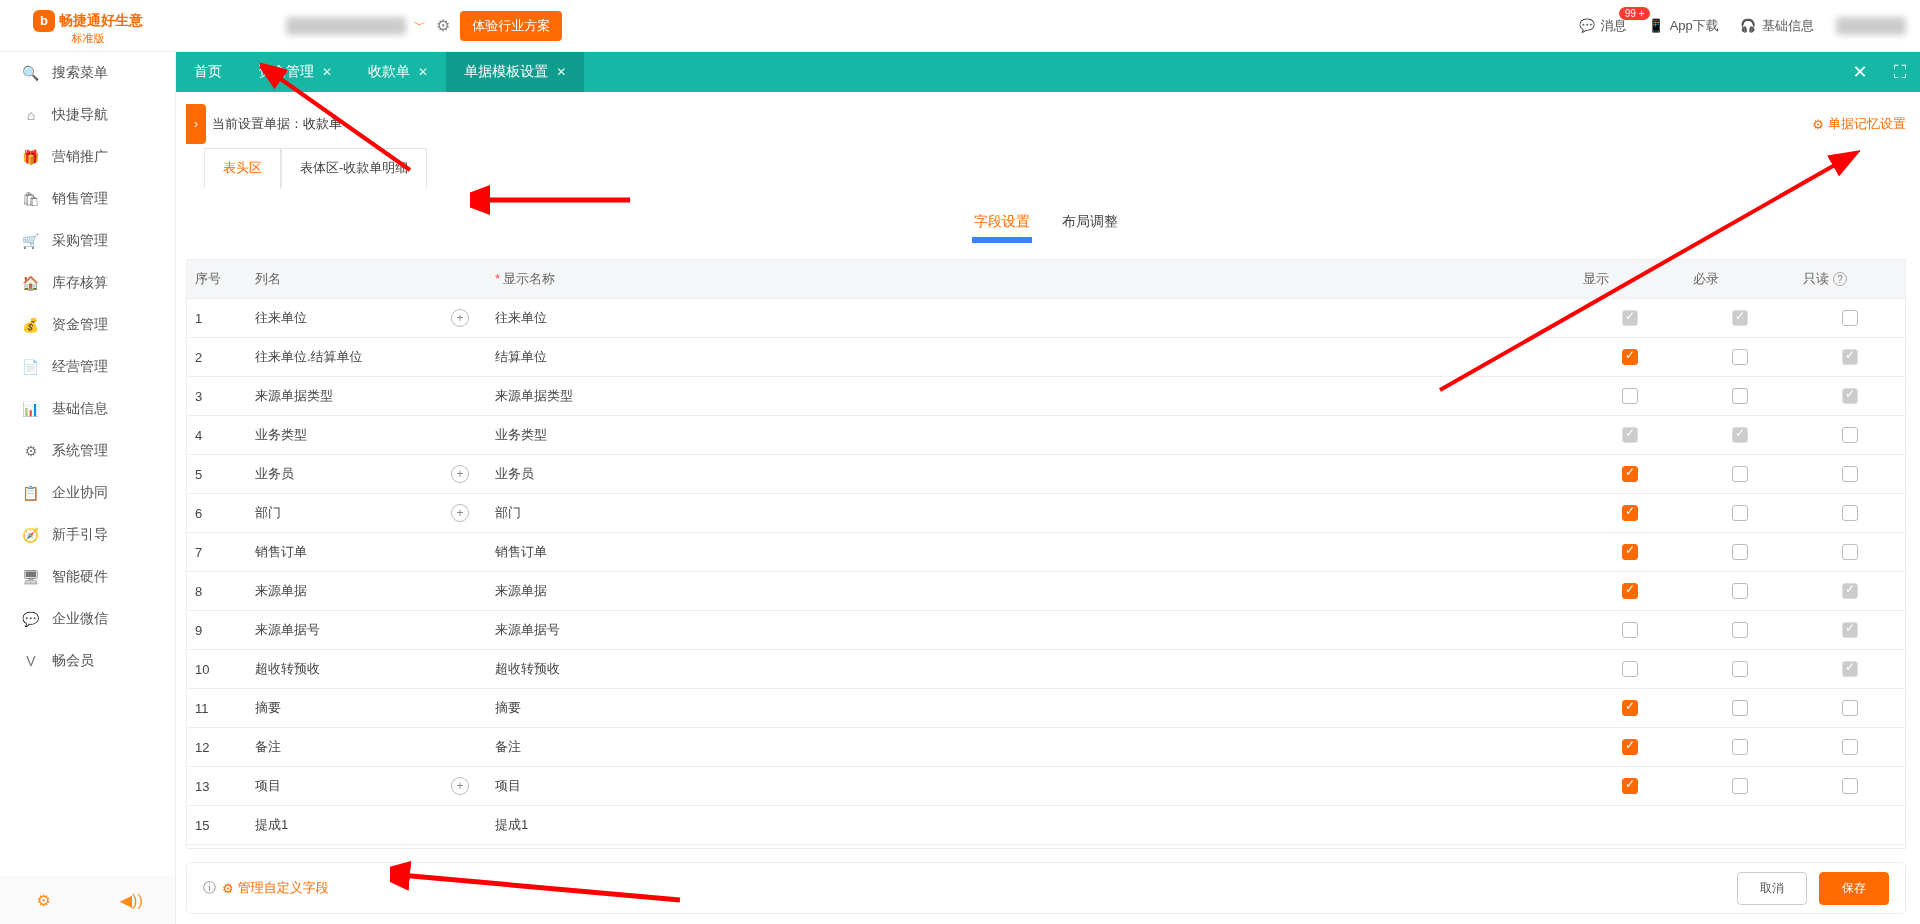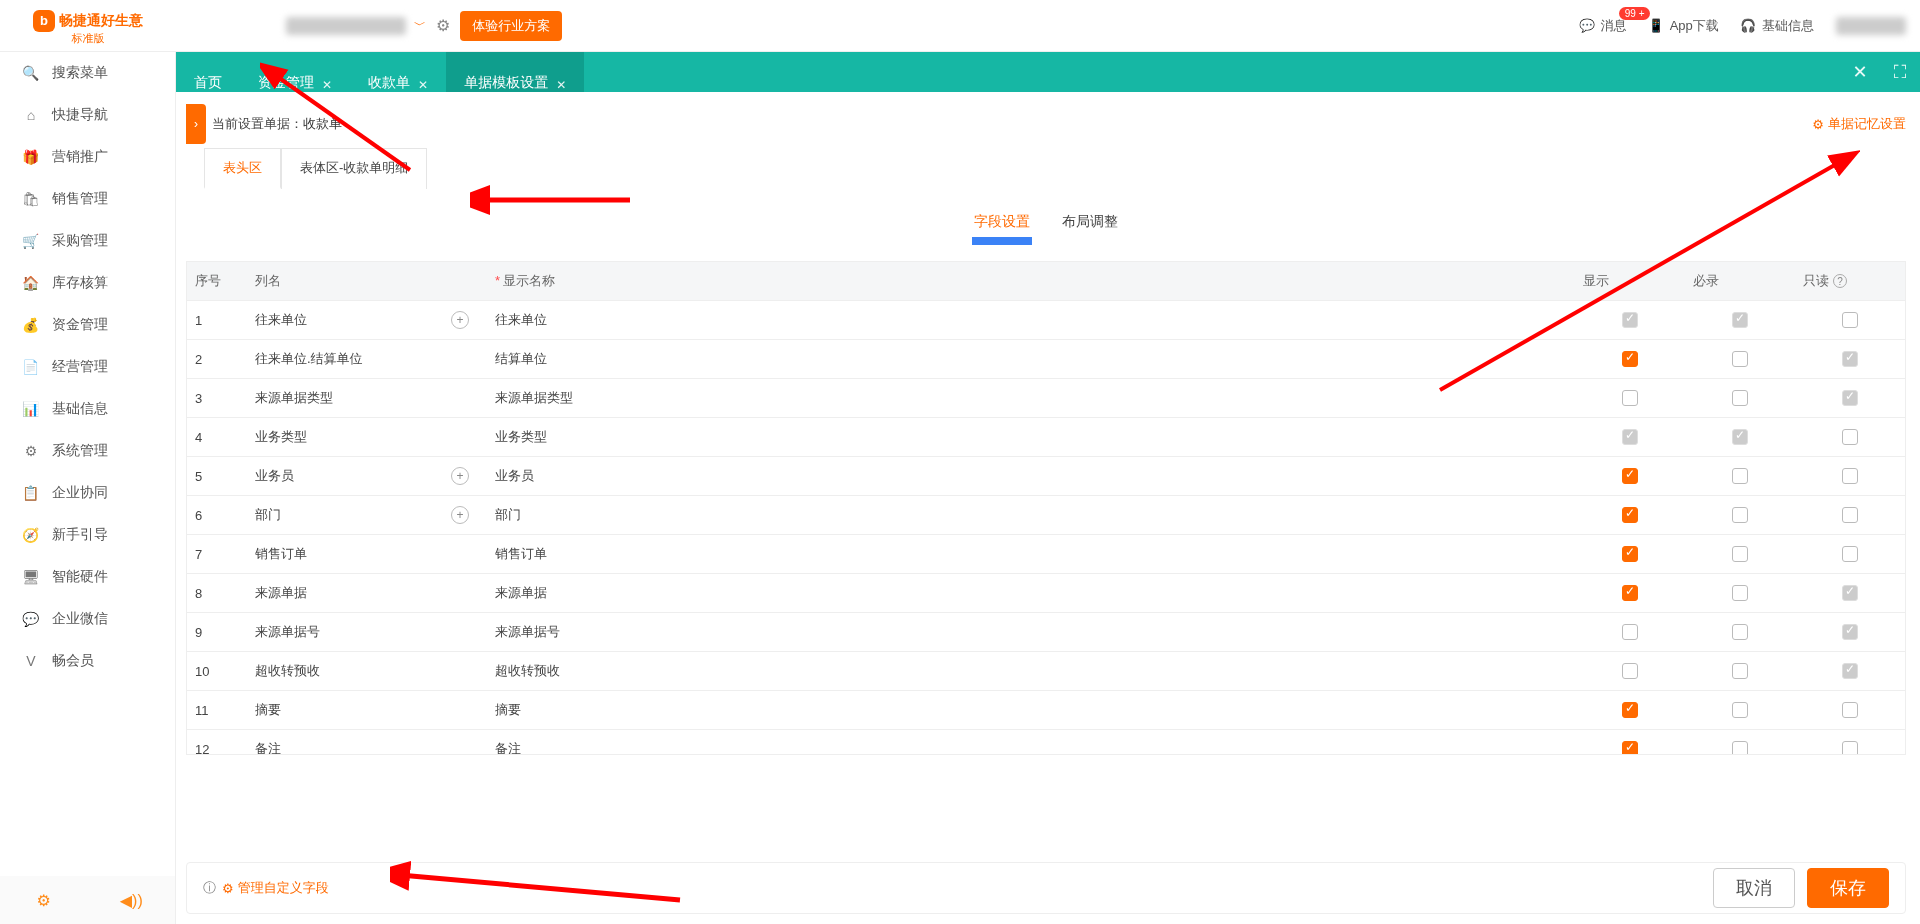--- a/index.html
+++ b/index.html
@@ -23,43 +23,43 @@
 .badge::after{content:attr(data-bad);position:absolute;top:-10px;right:-24px;background:#ff3b30;color:#fff;border-radius:10px;font-size:10px;padding:1px 6px;}
 .user-blur{width:70px;height:18px;background:#ccc;filter:blur(3px);border-radius:3px;margin-left:22px;}
 
 .leftnav{position:absolute;top:52px;left:0;width:176px;bottom:0;border-right:1px solid #eee;display:flex;flex-direction:column;}
 .leftnav .item{display:flex;align-items:center;gap:12px;padding:12px 22px;color:#555;cursor:pointer;font-size:14px;}
 .leftnav .item .ic{width:18px;text-align:center;color:#777;}
 .leftnav-footer{margin-top:auto;height:48px;display:flex;align-items:center;background:#fafafa;}
 .leftnav-footer div{flex:1;text-align:center;color:#ff8c1a;font-size:16px;cursor:pointer;}
 
 .tabstrip{position:absolute;left:176px;right:0;top:52px;height:40px;background:#16b7a4;display:flex;align-items:stretch;color:#fff;}
-.tab{display:flex;align-items:flex-end;padding:0 18px;font-size:14px;cursor:pointer;gap:8px;}
+.tab{display:flex;align-items:center;padding:0 18px;font-size:14px;cursor:pointer;gap:8px;}
 .tab.active{background:#0f9e8d;}
 .tab .x{font-size:12px;opacity:.9;}
 .tabstrip .grow{flex:1;}
 .tabstrip .rbtn{width:40px;display:flex;align-items:center;justify-content:center;cursor:pointer;font-size:18px;color:#e8faf7;}
 
 .content{position:absolute;left:176px;right:0;top:92px;bottom:0;padding:18px 14px 0 10px;}
 .setbar{display:flex;align-items:center;height:28px;position:relative;}
 .set-toggle{width:20px;height:40px;background:#ff6a00;border-radius:0 4px 4px 0;display:flex;align-items:center;justify-content:center;color:#fff;font-size:12px;margin-right:6px;cursor:pointer;}
 .set-text{font-size:13px;color:#444;}
 .set-text b{color:#333;font-weight:400;}
 .mem-link{margin-left:auto;color:#ff6a00;font-size:13px;display:flex;align-items:center;gap:4px;cursor:pointer;}
 
 .intabs{display:flex;margin:10px 0 0 18px;}
 .intab{padding:10px 18px;border:1px solid #e5e5e5;border-bottom:none;color:#444;font-size:13px;cursor:pointer;background:#fff;}
 .intab+.intab{margin-left:0;}
 .intab.active{color:#ff6a00;border-bottom:2px solid #fff;position:relative;z-index:2;}
 
 .centertabs{display:flex;justify-content:center;gap:28px;margin-top:18px;font-size:14px;}
 .ctab{padding:6px 2px;cursor:pointer;color:#444;}
-.ctab.active{color:#ff6a00;border-bottom:8px solid #3b82f6;}
-
-.grid-wrap{margin-top:16px;border:1px solid #eee;height:494px;overflow-y:auto;}
+.ctab.active{color:#ff6a00;border-bottom:6px solid #3b82f6;}
+
+.grid-wrap{margin-top:16px;border:1px solid #eee;height:590px;overflow-y:auto;}
 .grid{width:100%;border-collapse:collapse;table-layout:fixed;}
 .grid th,.grid td{border-bottom:1px solid #eee;font-size:13px;padding:10px 8px;text-align:left;color:#444;}
 .grid th{background:#f5f6f7;font-weight:500;color:#666;}
 .col-idx{width:60px;text-align:center;}
 .col-name{width:240px;}
 .col-disp{width:auto;}
 .col-chk{width:110px;text-align:center;}
 .star{color:#ff4d4f;margin-right:3px;}
 .plus{display:inline-flex;width:18px;height:18px;border:1px solid #bbb;border-radius:50%;align-items:center;justify-content:center;font-size:12px;color:#888;float:right;margin-right:10px;cursor:pointer;}
 input.cb{appearance:none;width:16px;height:16px;border:1px solid #bbb;border-radius:3px;display:inline-block;vertical-align:middle;position:relative;cursor:pointer;}
@@ -67,21 +67,21 @@
 input.cb:checked::after{content:"✓";color:#fff;position:absolute;top:-2px;left:2px;font-size:12px;}
 input.cb:disabled{background:#eee;border-color:#ddd;cursor:default;}
 input.cb:disabled:checked{background:#ccc;}
 input.cb:disabled:checked::after{content:"✓";color:#fff;}
 th .qm{display:inline-block;width:14px;height:14px;border:1px solid #aaa;border-radius:50%;font-size:10px;line-height:13px;text-align:center;color:#888;margin-left:4px;}
 
 .footer{position:absolute;left:186px;right:14px;bottom:10px;height:52px;display:flex;align-items:center;border:1px solid #eee;border-radius:4px;padding:0 16px;background:#fff;}
 .footer .help{color:#888;margin-right:6px;}
 .footer .custom-link{color:#ff6a00;font-size:13px;cursor:pointer;display:flex;align-items:center;gap:4px;}
 .footer .spacer{flex:1;}
-.btn{padding:7px 22px;border-radius:4px;font-size:18px;cursor:pointer;margin-left:12px;}
+.btn{padding:7px 22px;border-radius:4px;font-size:12px;cursor:pointer;margin-left:12px;}
 .btn.ghost{background:#fff;border:1px solid #ccc;color:#555;}
 .btn.primary{background:#ff6a00;border:1px solid #ff6a00;color:#fff;}
 
 .arrow{position:absolute;pointer-events:none;}
 
 .grid-wrap::-webkit-scrollbar{width:10px;}
 .grid-wrap::-webkit-scrollbar-thumb{background:#c9c9c9;border-radius:5px;}
 </style>
 </head>
 <body>

